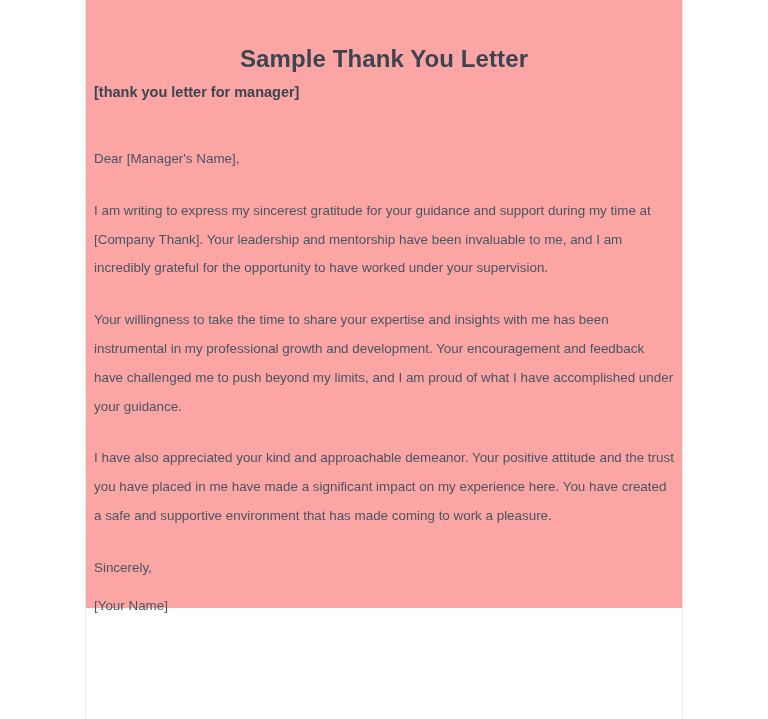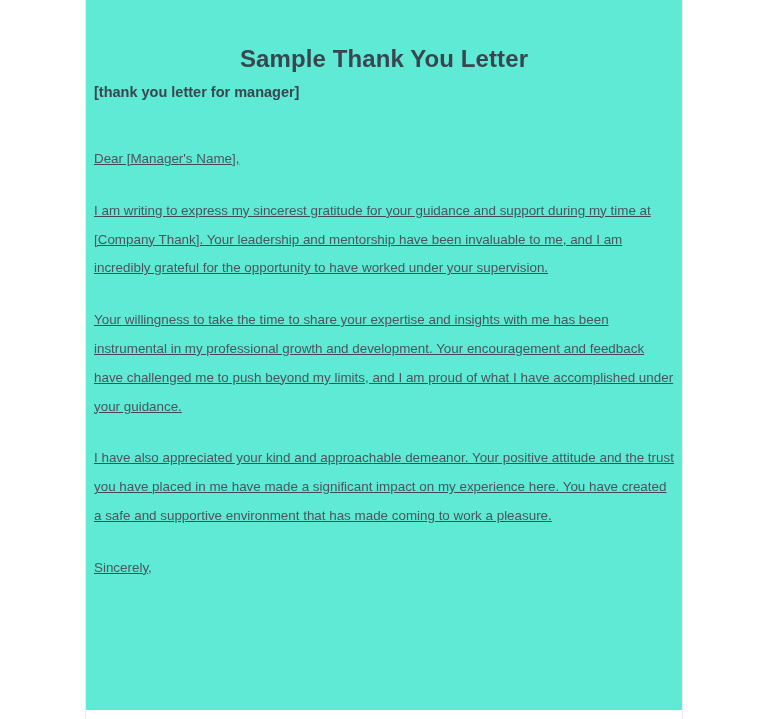--- a/index.html
+++ b/index.html
@@ -10,22 +10,22 @@
     width: 768px;
     height: 719px;
     background: #ffffff;
     font-family: "Liberation Sans", sans-serif;
     color: #3f4a54;
     overflow: hidden;
   }
   .page {
     position: relative;
     width: 768px;
-    height: 710px;
-    background: #5eead4;
+    height: 608px;
+    background: #fca5a5;
     box-sizing: border-box;
   }
   .edge-left {
     position: absolute;
     left: 0;
     top: 0;
     width: 86px;
     height: 719px;
     background: #ffffff;
     border-right: 1px solid #ececec;
@@ -64,21 +64,20 @@
     margin: 0;
     padding-top: 9px;
     text-align: left;
     font-size: 14.5px;
     line-height: 19px;
     font-weight: bold;
     color: #3b4550;
   }
   .letter-body {
     padding-top: 43px;
-    text-decoration: underline;
   }
   .para {
     margin: 0 0 23px 0;
     font-size: 13.4px;
     line-height: 28.8px;
     color: #4a5560;
     text-align: left;
   }
   .para.salutation {
     margin-bottom: 23px;
@@ -103,16 +102,17 @@
     <h1 class="doc-title">Sample Thank You Letter</h1>
 
     <h2 class="doc-subtitle">[thank you letter for manager]</h2>
 
     <div class="letter-body">
       <p class="para salutation">Dear [Manager's Name],</p>
       <p class="para">I am writing to express my sincerest gratitude for your guidance and support during my time at [Company Thank]. Your leadership and mentorship have been invaluable to me, and I am incredibly grateful for the opportunity to have worked under your supervision.</p>
       <p class="para">Your willingness to take the time to share your expertise and insights with me has been instrumental in my professional growth and development. Your encouragement and feedback have challenged me to push beyond my limits, and I am proud of what I have accomplished under your guidance.</p>
       <p class="para">I have also appreciated your kind and approachable demeanor. Your positive attitude and the trust you have placed in me have made a significant impact on my experience here. You have created a safe and supportive environment that has made coming to work a pleasure.</p>
       <p class="para closing">Sincerely,</p>
+      <p class="para signature">[Your Name]</p>
     </div>
 
   </div>
 </div>
 
 </body></html>

